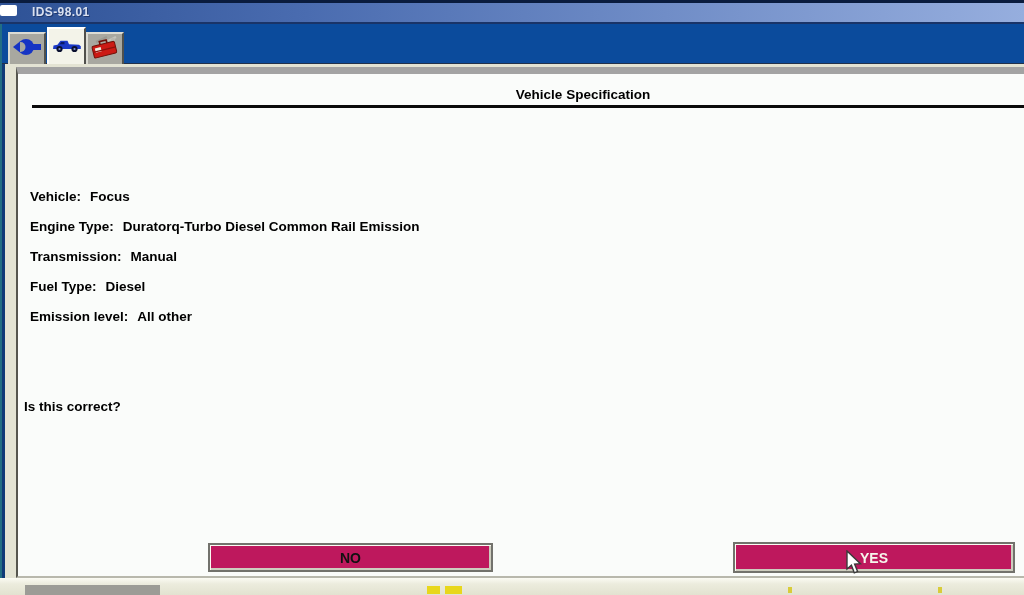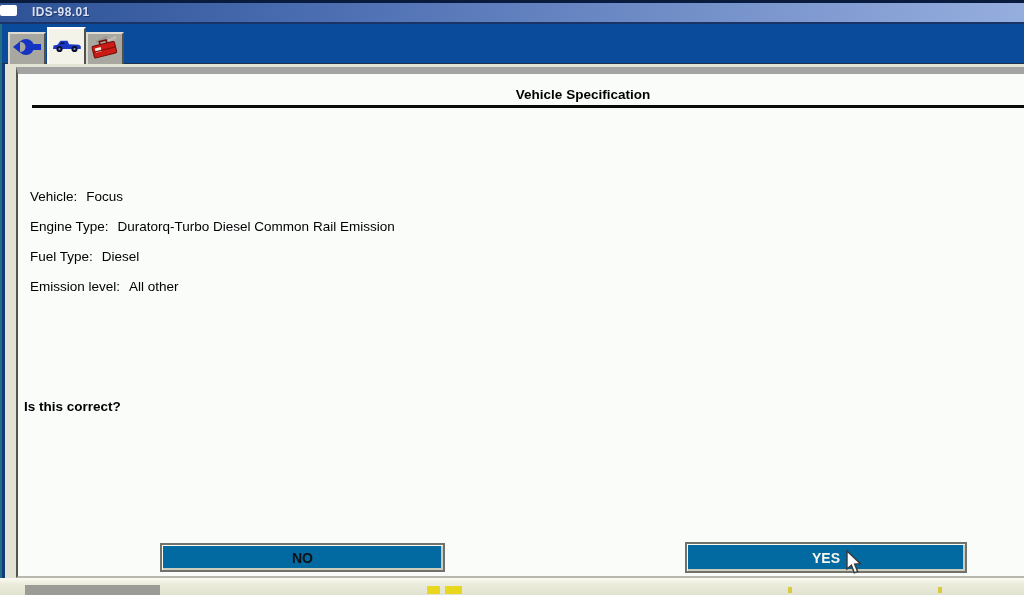--- a/index.html
+++ b/index.html
@@ -76,38 +76,39 @@
   .page-title {
     position: absolute; left: 106px; top: 13px; width: 918px;
     text-align: center; font-size: 13.5px; font-weight: bold; color: #000;
   }
   .header-rule {
     position: absolute; left: 14px; top: 31px; right: 0; height: 3px;
     background: #0a0a0a;
   }
   .spec {
     position: absolute; left: 12px; top: 108px;
-    font-size: 13.5px; font-weight: normal; color: #000;
+    font-size: 13.5px; font-weight: bold; color: #000;
   }
   .spec-row { height: 30px; line-height: 30px; white-space: nowrap; }
   .spec-row .lbl { margin-right: 9px; }
   .question {
     height: 30px; line-height: 30px; margin-left: -3px;
     font-size: 13.5px; font-weight: bold; color: #000;
   }
 
   
   .btn {
     position: absolute;
-    background: #0369a1;
+    background: #be185d;
     border: 2px solid #72726c;
     box-shadow: inset 1px 1px 0 #fbfbf3, inset -2px -2px 0 #cdcdbe;
     font-family: "Liberation Sans", sans-serif;
     font-size: 14px; font-weight: bold;
     cursor: pointer;
+    margin-left: 48px;
   }
   .btn-no  { left: 160px; top: 543px; width: 285px; height: 29px; color: #111; }
   .btn-yes { left: 685px; top: 542px; width: 282px; height: 31px; color: #f6f6ec; }
 
   
   .bottom-strip {
     position: absolute; left: 0; top: 578px; width: 1024px; height: 17px;
     background: linear-gradient(180deg, #fbfbf3 0%, #ececdd 35%, #e2e2d0 100%);
   }
   .strip-gray {
@@ -186,20 +187,23 @@
 
     <div class="spec">
 
     <div class="spec-row">
         <span class="lbl">Vehicle:</span><span class="val">Focus</span>
       </div>
         <div class="spec-row">
         <span class="lbl">Engine Type:</span><span class="val">Duratorq-Turbo Diesel Common Rail Emission</span>
       </div>
         <div class="spec-row">
+        <span class="lbl">Transmission:</span><span class="val">Manual</span>
+      </div>
+        <div class="spec-row">
         <span class="lbl">Fuel Type:</span><span class="val">Diesel</span>
       </div>
         <div class="spec-row">
         <span class="lbl">Emission level:</span><span class="val">All other</span>
       </div>
       </div>
 
     <div class="question" style="position:absolute; left:9px; top:318px;">Is this correct?</div>
   </div>
 

